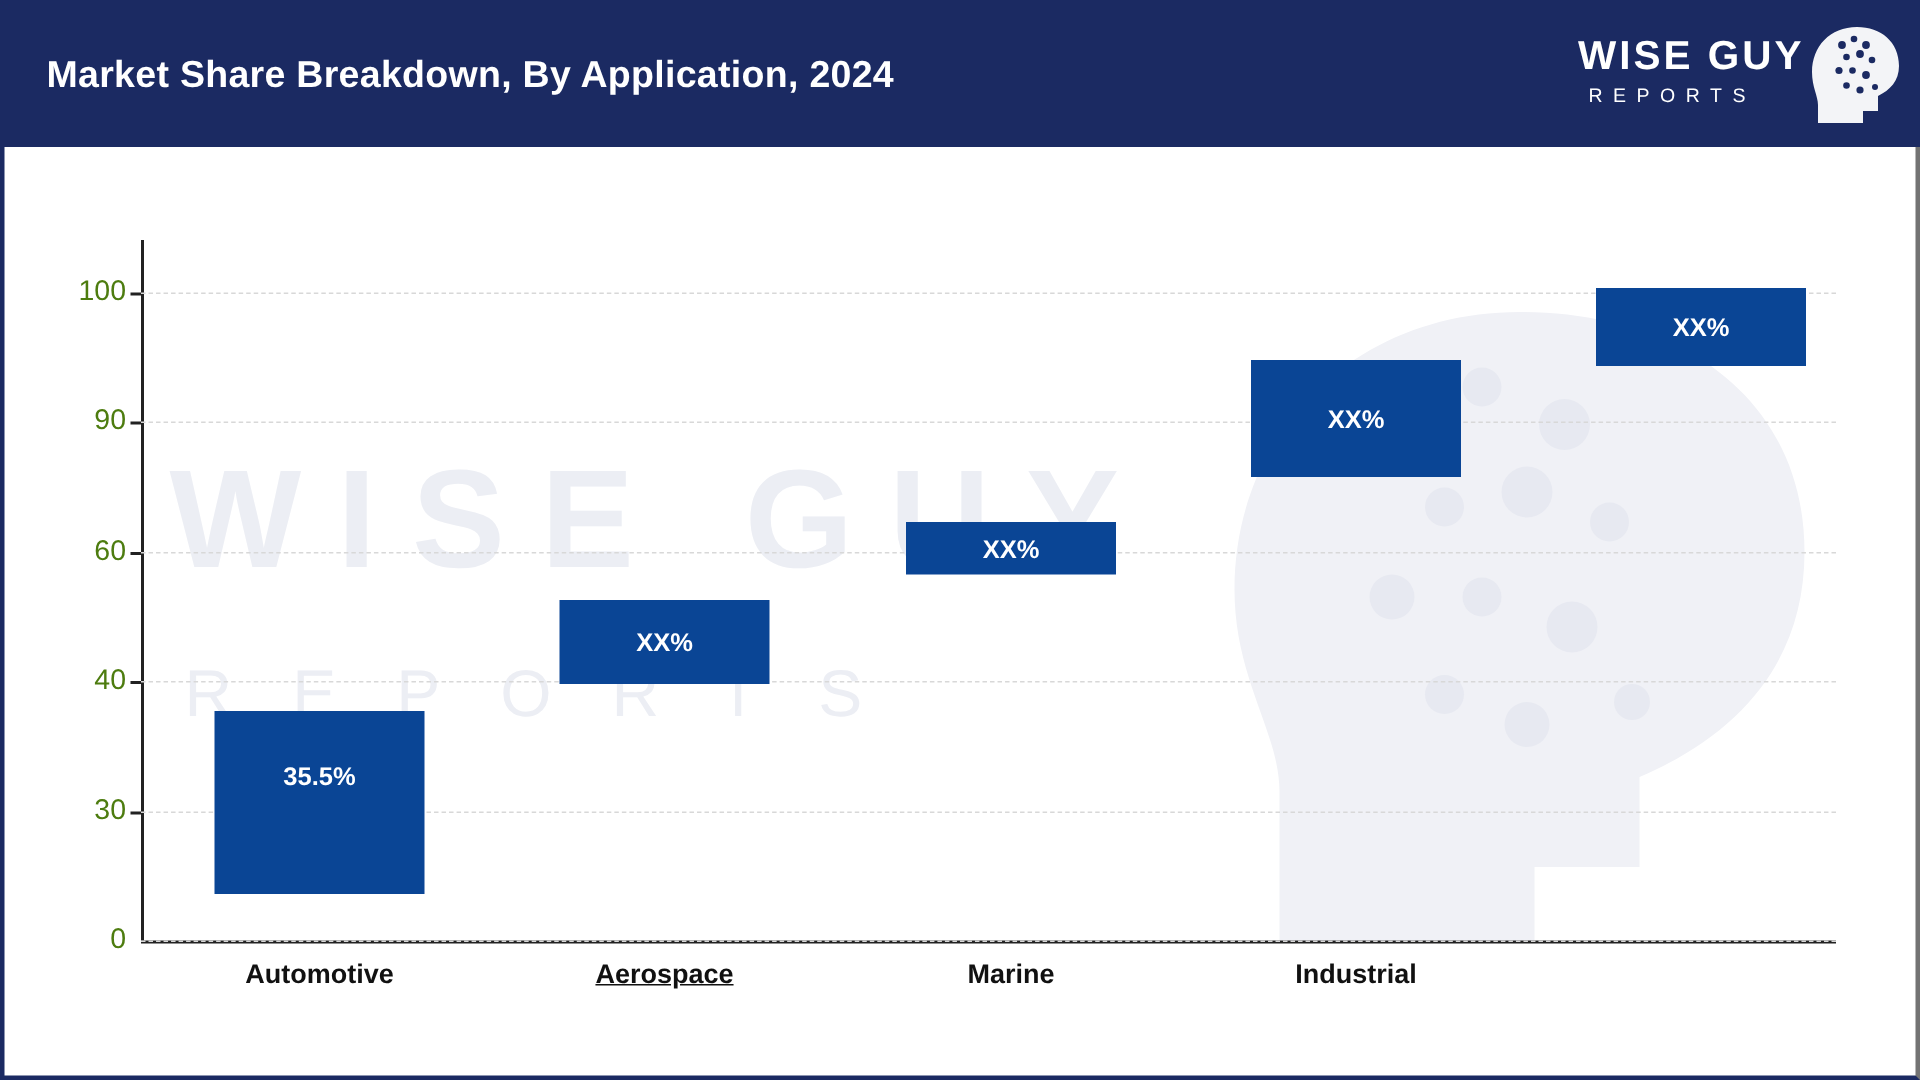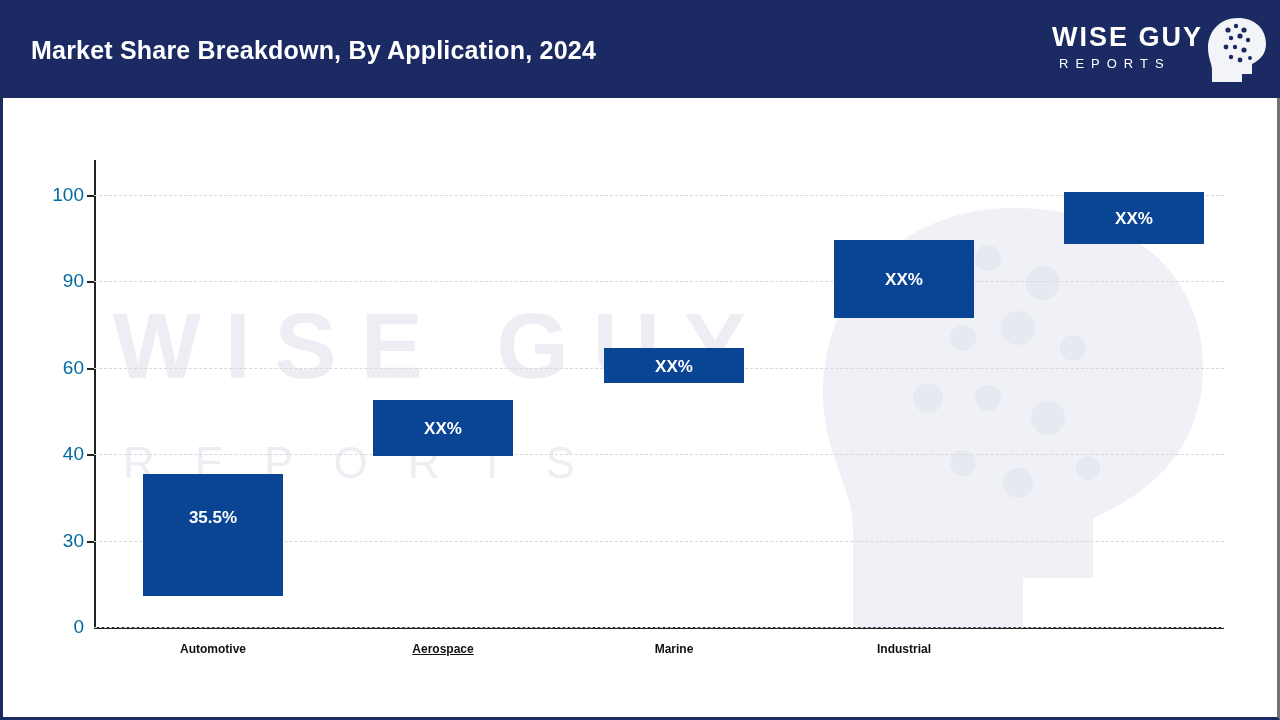--- a/index.html
+++ b/index.html
@@ -145,21 +145,21 @@
     width: 1130px;
     height: 0;
     border-top: 2px solid #222222;
   }
   .ytick {
     position: absolute;
     right: 100%;
     margin-right: 10px;
     transform: translateY(-50%);
     font-size: 19px;
-    color: #0369a1;
+    color: #4d7c0f;
     white-space: nowrap;
     margin-left: 44px;
   }
   .ytick-mark {
     position: absolute;
     left: -7px;
     width: 7px;
     height: 0;
     border-top: 2px solid #222222;
   }
@@ -174,21 +174,21 @@
     text-align: center;
     color: #ffffff;
     font-size: 17px;
     font-weight: bold;
     white-space: nowrap;
   }
   .cat-label {
     position: absolute;
     top: 479px;
     text-align: center;
-    font-size: 12px;
+    font-size: 18px;
     font-weight: bold;
     color: #111111;
     line-height: 20px;
   }
 </style>
 </head>
 <body>
 
 <div class="page">
 

